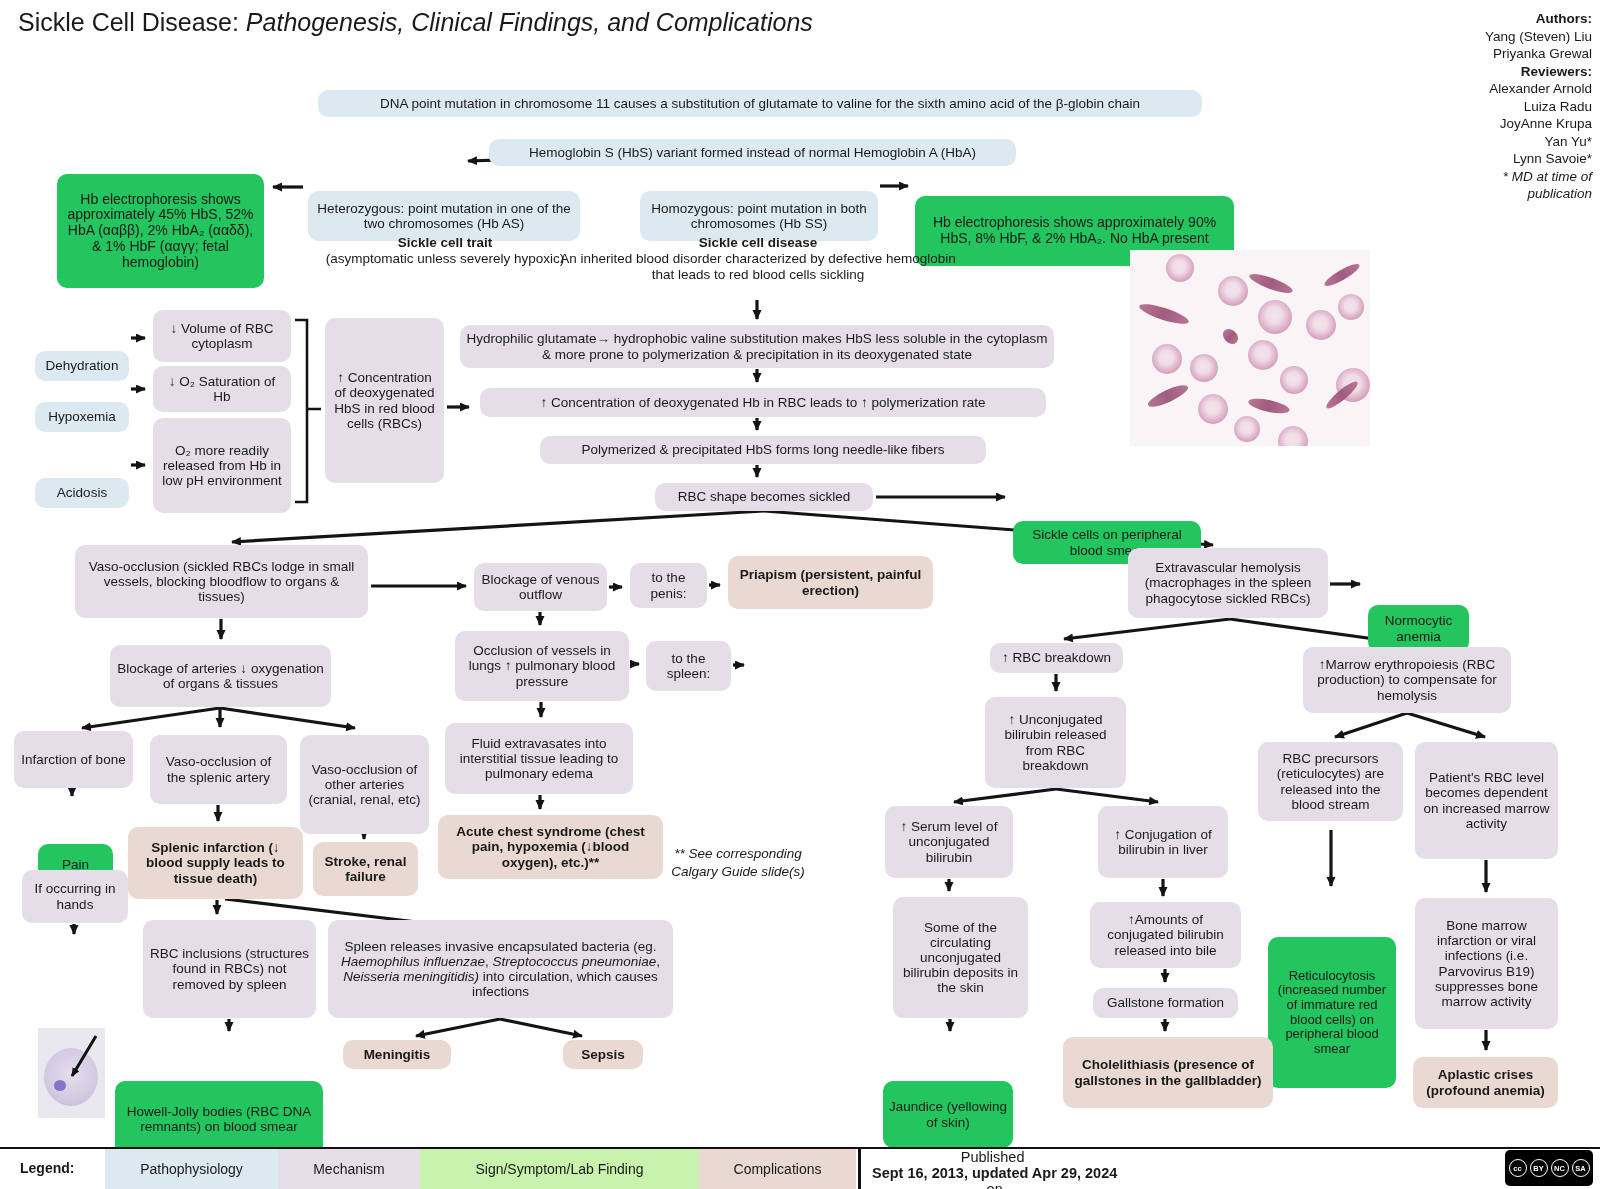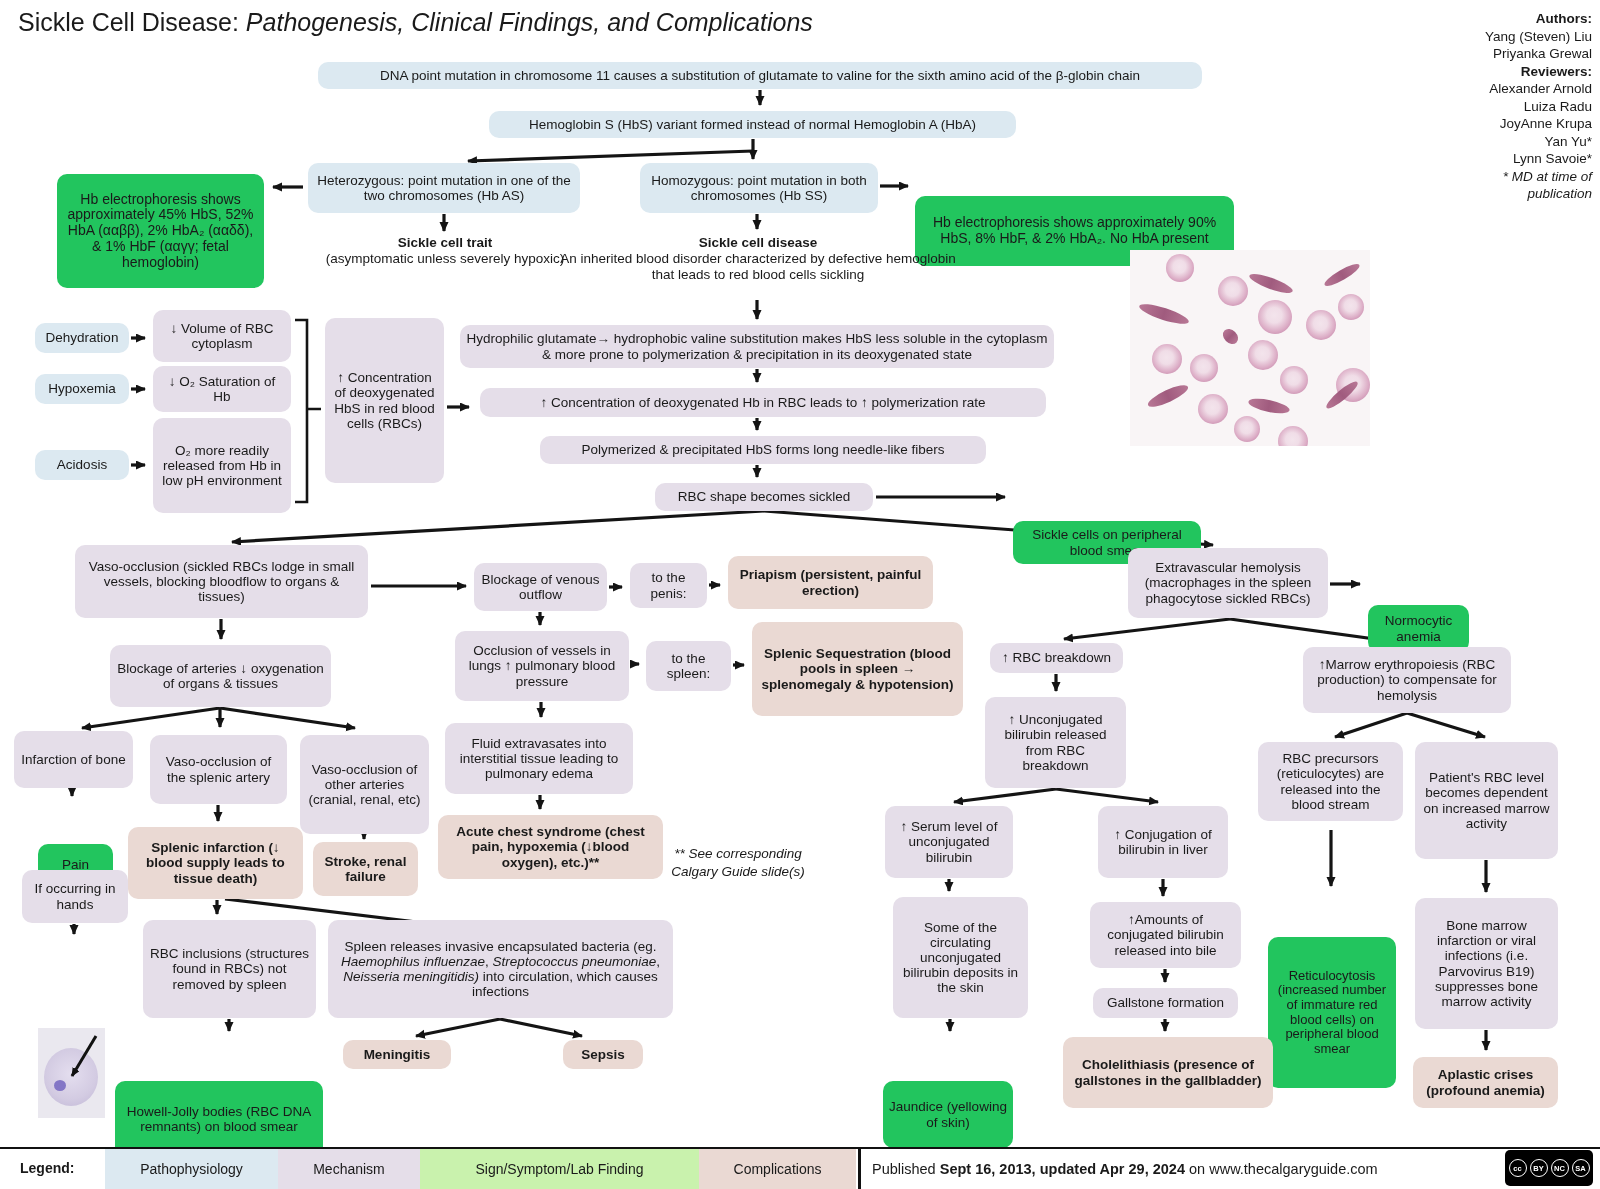--- a/index.html
+++ b/index.html
@@ -7,21 +7,21 @@
             font-family:"Liberation Sans", sans-serif; color:#1a1a1a; overflow:hidden; }
   svg.arrows { position:absolute; left:0; top:0; z-index:1; pointer-events:none; }
   .title { position:absolute; left:18px; top:8px; font-size:25px; font-weight:normal; z-index:2; }
   .title .t2 { font-style:italic; }
   .credits { position:absolute; left:1390px; top:10px; width:202px; text-align:right;
              font-size:13.5px; line-height:1.3; z-index:2; }
   .credits .b { font-weight:bold; }
   .credits .i { font-style:italic; }
   .n { position:absolute; border-radius:10px; display:flex; align-items:center; justify-content:center;
        text-align:center; padding:3px 6px; box-sizing:border-box; font-size:13.5px; line-height:1.12; z-index:2; }
-  .patho { background:#dce9f1; }
+  .patho { background:#dce9f1;margin-top:28px; }
   .mech  { background:#e5dee9; }
   .sign  { background:#22c55e; font-weight:normal;margin-top:44px; }
   .comp  { background:#ead9d3; font-weight:bold; }
   .plainlbl { position:absolute; text-align:center; font-size:13.5px; line-height:1.18; z-index:2; }
   .plainlbl .b { font-weight:bold; }
   .it { font-style:italic; }
   .note { position:absolute; font-size:13.5px; font-style:italic; text-align:center; z-index:2; line-height:1.3; }
   
   .smear { position:absolute; left:1130px; top:250px; width:240px; height:196px; background:#f9f5f6; z-index:2; overflow:hidden; }
   .rbc { position:absolute; border-radius:50%;
@@ -36,21 +36,21 @@
   .hjimg svg { position:absolute; left:0; top:0; }
   
   .legend-rule { position:absolute; left:0; top:1147px; width:1600px; height:2px; background:#111; z-index:2; }
   .legend-label { position:absolute; left:20px; top:1160px; font-size:14px; font-weight:bold; z-index:2; }
   .seg { position:absolute; top:1149px; height:40px; display:flex; align-items:center; justify-content:center;
          font-size:14px; z-index:2; }
   .seg-patho { background:#dce9f1; } .seg-mech { background:#e5dee9; }
   .seg-sign { background:#c9f2ad; } .seg-comp { background:#ead9d3; }
   .vdiv { position:absolute; left:858px; top:1149px; width:3px; height:40px; background:#111; z-index:2; }
   .published { position:absolute; left:872px; top:1149px; height:40px; display:flex; align-items:center;
-               font-size:14.5px; z-index:2; }
+               font-size:14.5px; z-index:2;flex-direction:column; }
   .published .b { font-weight:bold; white-space:pre; }
   .published .p { white-space:pre; }
   .ccbadge { position:absolute; left:1505px; top:1150px; width:88px; height:36px; background:#000;
              border-radius:5px; display:flex; align-items:center; justify-content:center; gap:3px; z-index:2; }
   .ccbadge .c { width:16px; height:16px; border:1.5px solid #fff; border-radius:50%; color:#fff;
                 font-size:7.5px; font-weight:bold; display:flex; align-items:center; justify-content:center; }
 </style>
 </head>
 <body>
 
@@ -196,21 +196,20 @@
   <div class="n mech" style="left:75px;top:545px;width:293px;height:73px">Vaso-occlusion (sickled RBCs lodge in small vessels, blocking bloodflow to organs &amp; tissues)</div>
   <div class="n mech" style="left:474px;top:563px;width:133px;height:48px">Blockage of venous outflow</div>
   <div class="n mech" style="left:630px;top:563px;width:77px;height:45px">to the penis:</div>
   <div class="n comp" style="left:728px;top:556px;width:205px;height:53px">Priapism (persistent, painful erection)</div>
   <div class="n mech" style="left:1128px;top:548px;width:200px;height:70px">Extravascular hemolysis (macrophages in the spleen phagocytose sickled RBCs)</div>
   <div class="n sign" style="left:1368px;top:561px;width:101px;height:47px">Normocytic anemia</div>
 
   <div class="n mech" style="left:110px;top:645px;width:221px;height:62px">Blockage of arteries ↓ oxygenation of organs &amp; tissues</div>
   <div class="n mech" style="left:455px;top:631px;width:174px;height:70px">Occlusion of vessels in lungs ↑ pulmonary blood pressure</div>
   <div class="n mech" style="left:646px;top:641px;width:85px;height:50px">to the spleen:</div>
-  <div class="n comp" style="left:752px;top:622px;width:211px;height:94px">Splenic Sequestration (blood pools in spleen → splenomegaly &amp; hypotension)</div>
   <div class="n mech" style="left:990px;top:643px;width:133px;height:30px">↑ RBC breakdown</div>
   <div class="n mech" style="left:1303px;top:647px;width:208px;height:66px">↑Marrow erythropoiesis (RBC production) to compensate for hemolysis</div>
 
   <div class="n mech" style="left:14px;top:731px;width:119px;height:57px">Infarction of bone</div>
   <div class="n mech" style="left:150px;top:735px;width:137px;height:69px">Vaso-occlusion of the splenic artery</div>
   <div class="n mech" style="left:300px;top:735px;width:129px;height:99px">Vaso-occlusion of other arteries (cranial, renal, etc)</div>
   <div class="n mech" style="left:445px;top:723px;width:188px;height:71px">Fluid extravasates into interstitial tissue leading to pulmonary edema</div>
   <div class="n mech" style="left:985px;top:697px;width:141px;height:91px">↑ Unconjugated bilirubin released from RBC breakdown</div>
   <div class="n mech" style="left:1258px;top:742px;width:145px;height:79px">RBC precursors (reticulocytes) are released into the blood stream</div>
   <div class="n mech" style="left:1415px;top:742px;width:143px;height:117px">Patient's RBC level becomes dependent on increased marrow activity</div>

